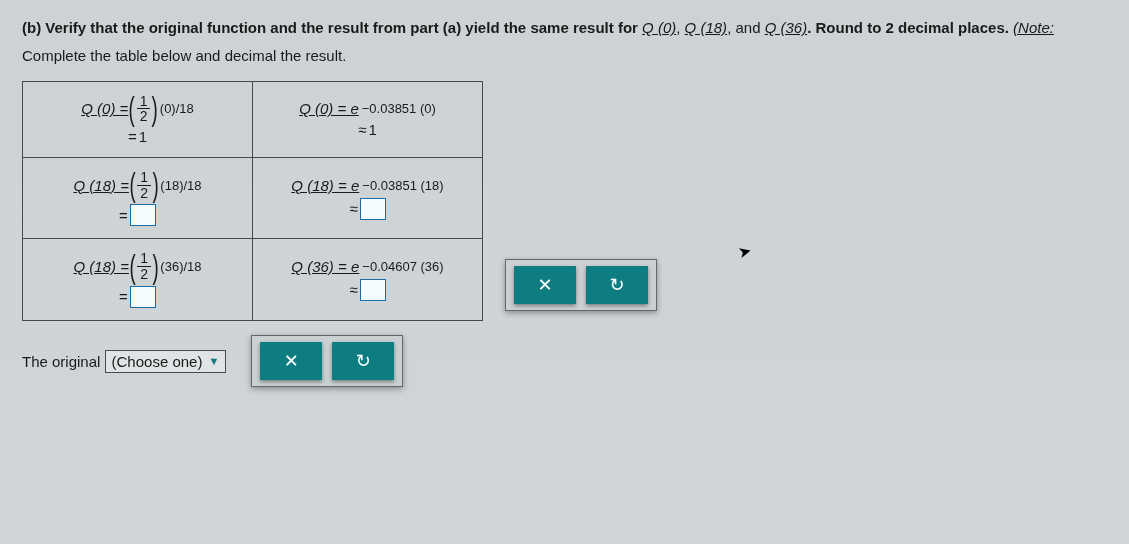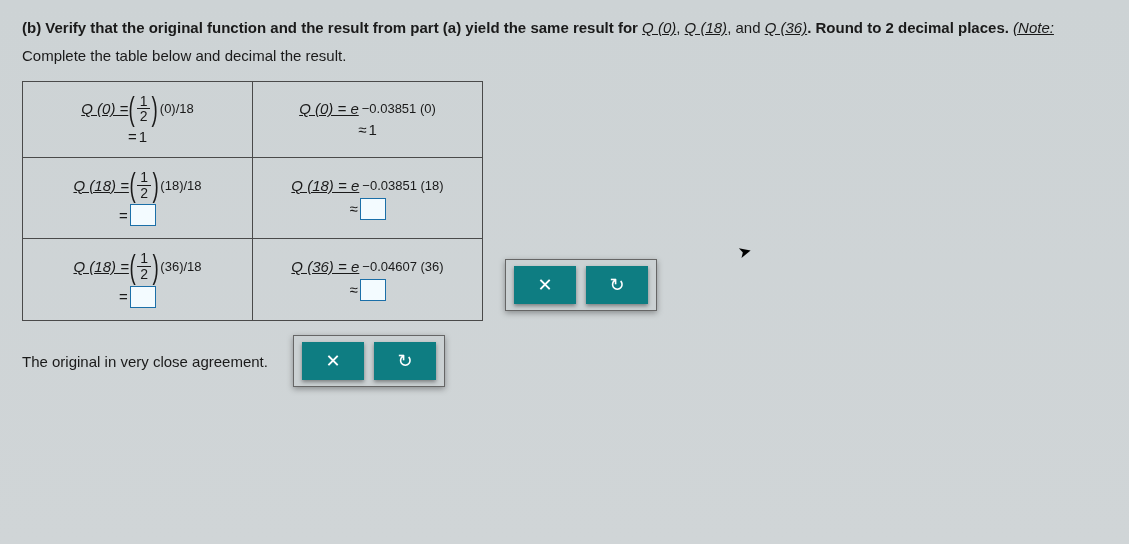--- a/index.html
+++ b/index.html
@@ -213,21 +213,24 @@
         <span>✕</span>
       </button>
   <button class="tealbtn">
         <span>↻</span>
       </button>
 </div>
 </div>
 
 <div class="resultsline">
   <span>The original </span>
-  <span> in very close agreement.</span>
+  <span class="dropdown">
+    <span>(Choose one)</span>
+    <span class="tri">▼</span>
+  </span>
   &nbsp;&nbsp;&nbsp;&nbsp;
   <span class="btnshell">
     <button class="tealbtn">
         <span>✕</span>
       </button>
     <button class="tealbtn">
         <span>↻</span>
       </button>
   </span>
 </div>

